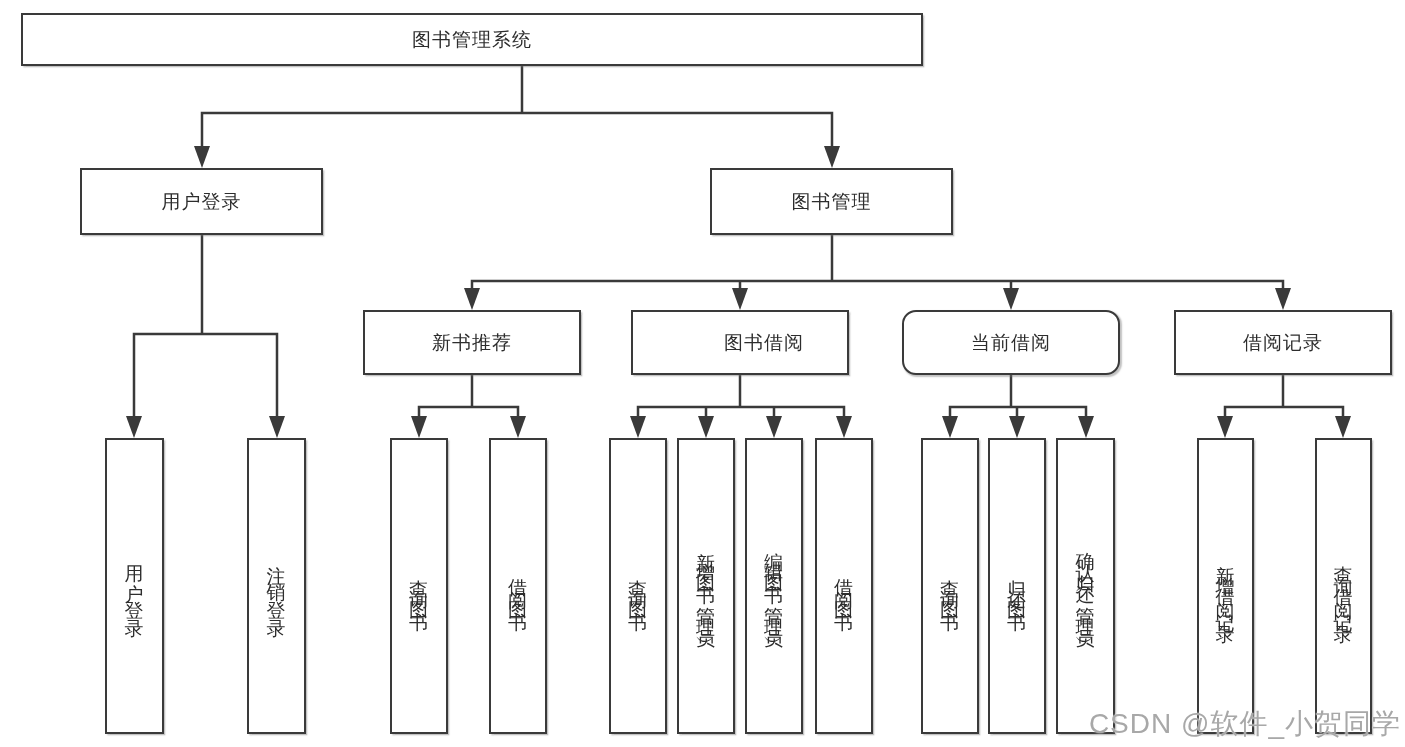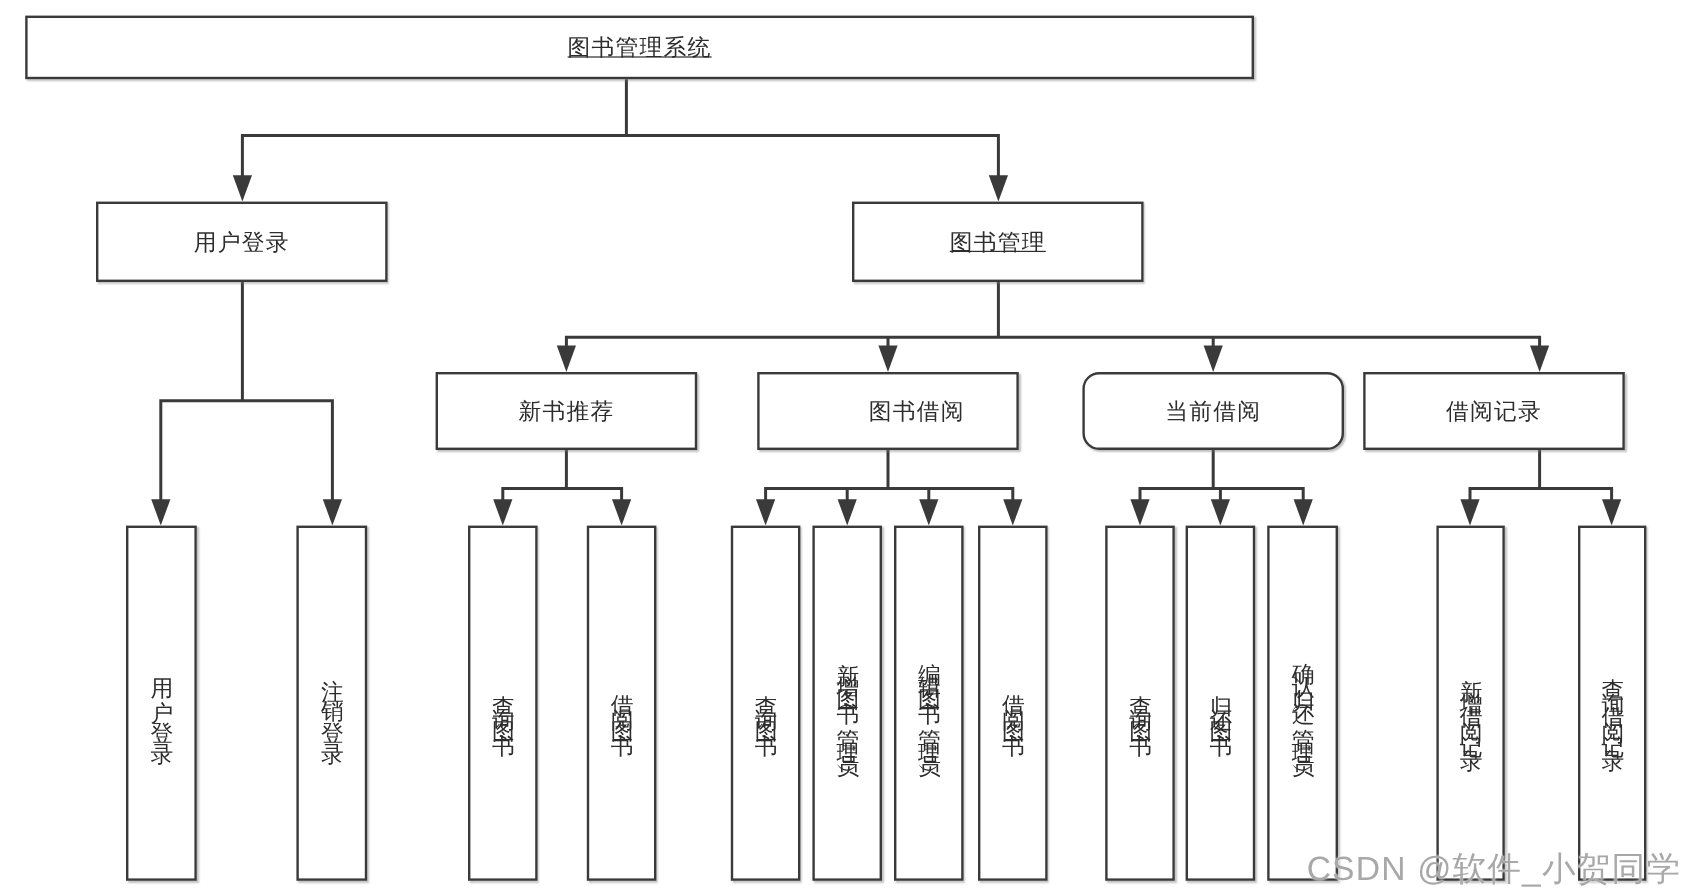--- a/index.html
+++ b/index.html
@@ -24,28 +24,28 @@
     box-shadow: 1.5px 1.5px 1.5px rgba(120,120,120,0.45);
     display: flex;
     align-items: center;
     justify-content: center;
     color: #2d2d2d;
     font-size: 19px;
     letter-spacing: 1px;
     text-align: center;
   }
   
-  .root  { left: 21px;   top: 13px;  width: 1024px; height: 53px; text-decoration: underline; }
+  .root  { left: 21px;   top: 13px;  width: 902px; height: 53px; }
   .lvl2a { left: 80px;   top: 168px; width: 243px;  height: 67px; }
-  .lvl2b { left: 710px;  top: 168px; width: 243px;  height: 67px; text-decoration: underline; }
+  .lvl2b { left: 710px;  top: 168px; width: 243px;  height: 67px; }
   .lvl3  { top: 310px; width: 218px; height: 65px; }
   .l3a { left: 363px; }
   .l3b { left: 631px; padding-left: 48px; }
   .l3c { left: 902px; border-radius: 14px; }
-  .l3d { left: 1136px; font-family: Liberation Mono, monospace; }
+  .l3d { left: 1174px; font-family: Liberation Mono, monospace; }
   
   .leaf { top: 438px; width: 58px; height: 296px; }
   .leaf span {
     writing-mode: vertical-rl;
     text-orientation: mixed;
     letter-spacing: 11px;
     white-space: nowrap;
     line-height: 1;
   }
   .sp18 span { letter-spacing: 18px; }

